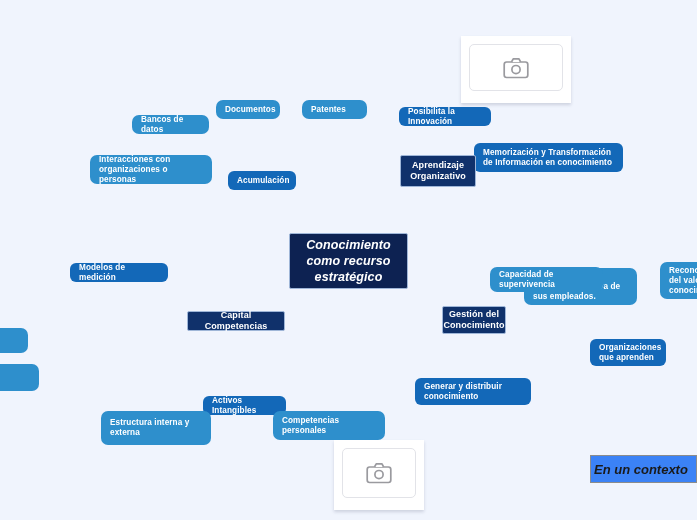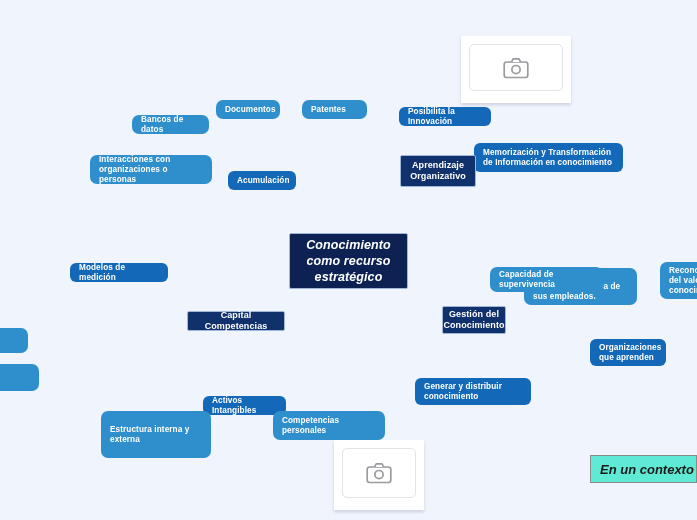--- a/index.html
+++ b/index.html
@@ -81,26 +81,26 @@
     border-radius: 5px;
     background: #ffffff;
     display: flex;
     align-items: center;
     justify-content: center;
   }
   .cam-icon svg { display: block; }
   
   .quote-box {
     position: absolute;
-    background: #5eead4;
+    background: #3b82f6;
     border: 1px solid #8b8b8b;
     box-sizing: border-box;
     display: flex;
     align-items: center;
-    padding-left: 9px;
+    padding-left: 3px;
     font-style: italic;
     font-weight: bold;
     font-size: 13px;
     color: #1a1a1a;
     white-space: nowrap;
     overflow: hidden;
   }
 </style>
 </head>
 <body>
@@ -153,21 +153,21 @@
 conocimiento</div>
       <div class="node n-mid" style="left: 70px; top: 263px; width: 98px; height: 19px;">Modelos de medición</div>
       <div class="node n-dark" style="left: 187px; top: 311px; width: 98px; height: 20px;">Capital Competencias</div>
       <div class="node n-dark" style="left: 442px; top: 306px; width: 64px; height: 28px;">Gestión del
 Conocimiento</div>
       <div class="node n-mid" style="left: 590px; top: 339px; width: 76px; height: 27px;">Organizaciones
 que aprenden</div>
       <div class="node n-mid" style="left: 203px; top: 369px; width: 83px; height: 19px; margin-top: 27px;">Activos Intangibles</div>
       <div class="node n-mid" style="left: 415px; top: 378px; width: 116px; height: 27px;">Generar y distribuir
 conocimiento</div>
-      <div class="node n-light" style="left: 101px; top: 411px; width: 110px; height: 47px;">Estructura interna y
+      <div class="node n-light" style="left: 101px; top: 411px; width: 110px; height: 34px;">Estructura interna y
 externa</div>
       <div class="node n-light" style="left: 273px; top: 411px; width: 112px; height: 29px;">Competencias
 personales</div>
       <div class="node n-light" style="left: -18px; top: 328px; width: 46px; height: 25px;"></div>
       <div class="node n-light" style="left: -18px; top: 364px; width: 57px; height: 27px;"></div>
     </div>
 
   <div class="node n-center" style="left:289px;top:233px;width:119px;height:56px;">Conocimiento
 como recurso
 estratégico</div>

